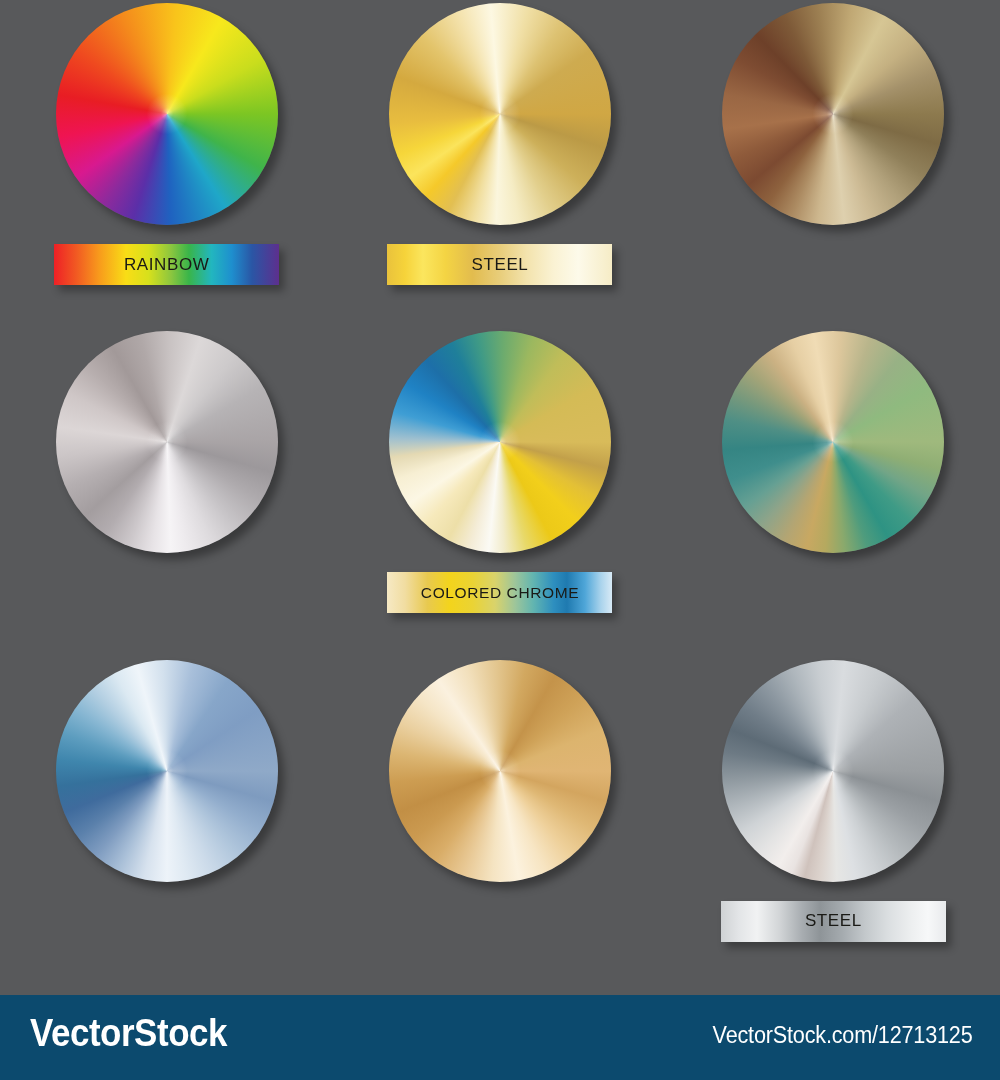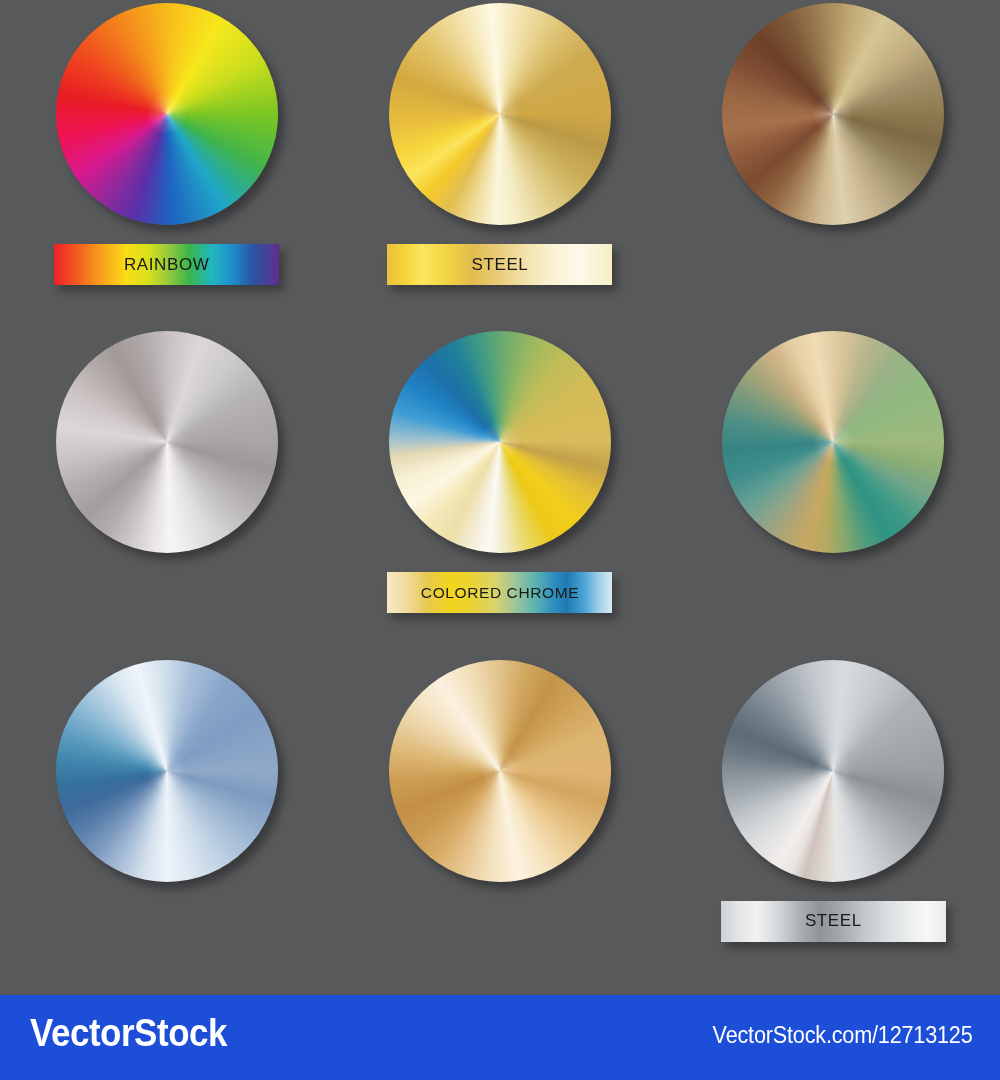--- a/index.html
+++ b/index.html
@@ -168,16 +168,16 @@
       <div class="disc-wrap">
         <div class="disc hot" style="background: conic-gradient(from 90deg, rgb(155, 159, 162) 0deg, rgb(139, 144, 148) 16deg, rgb(155, 160, 164) 32deg, rgb(180, 185, 188) 50deg, rgb(205, 209, 212) 66deg, rgb(221, 224, 227) 78deg, rgb(230, 230, 228) 88deg, rgb(220, 211, 205) 97deg, rgb(207, 194, 188) 105deg, rgb(233, 227, 225) 112deg, rgb(242, 238, 236) 120deg, rgb(227, 227, 227) 132deg, rgb(207, 211, 214) 146deg, rgb(177, 184, 189) 160deg, rgb(141, 151, 158) 176deg, rgb(109, 122, 132) 190deg, rgb(93, 107, 118) 202deg, rgb(112, 125, 136) 216deg, rgb(141, 152, 161) 232deg, rgb(174, 182, 188) 248deg, rgb(200, 205, 209) 262deg, rgb(217, 220, 223) 276deg, rgb(199, 203, 206) 296deg, rgb(174, 178, 182) 318deg, rgb(155, 159, 162) 360deg);"></div>
       </div>
       <div class="bar-wrap">
         <div class="bar" style="background: linear-gradient(90deg, rgb(207, 210, 212) 0%, rgb(227, 229, 231) 8%, rgb(241, 242, 243) 16%, rgb(210, 213, 215) 26%, rgb(168, 173, 177) 36%, rgb(142, 148, 152) 44%, rgb(165, 171, 175) 54%, rgb(195, 200, 203) 64%, rgb(218, 222, 224) 74%, rgb(236, 238, 239) 84%, rgb(247, 248, 249) 92%, rgb(232, 234, 236) 100%);"></div>
         <div class="bar-label">STEEL</div>
       </div>
     </div>
   </div>
 
-<div id="footer" style="background: #1d4ed8; color: rgb(255, 255, 255);">
+<div id="footer" style="background: #0c4a6e; color: rgb(255, 255, 255);">
   <div id="brand">VectorStock</div>
   <div id="urlref">VectorStock.com/12713125</div>
 </div>
 
 </body></html>

